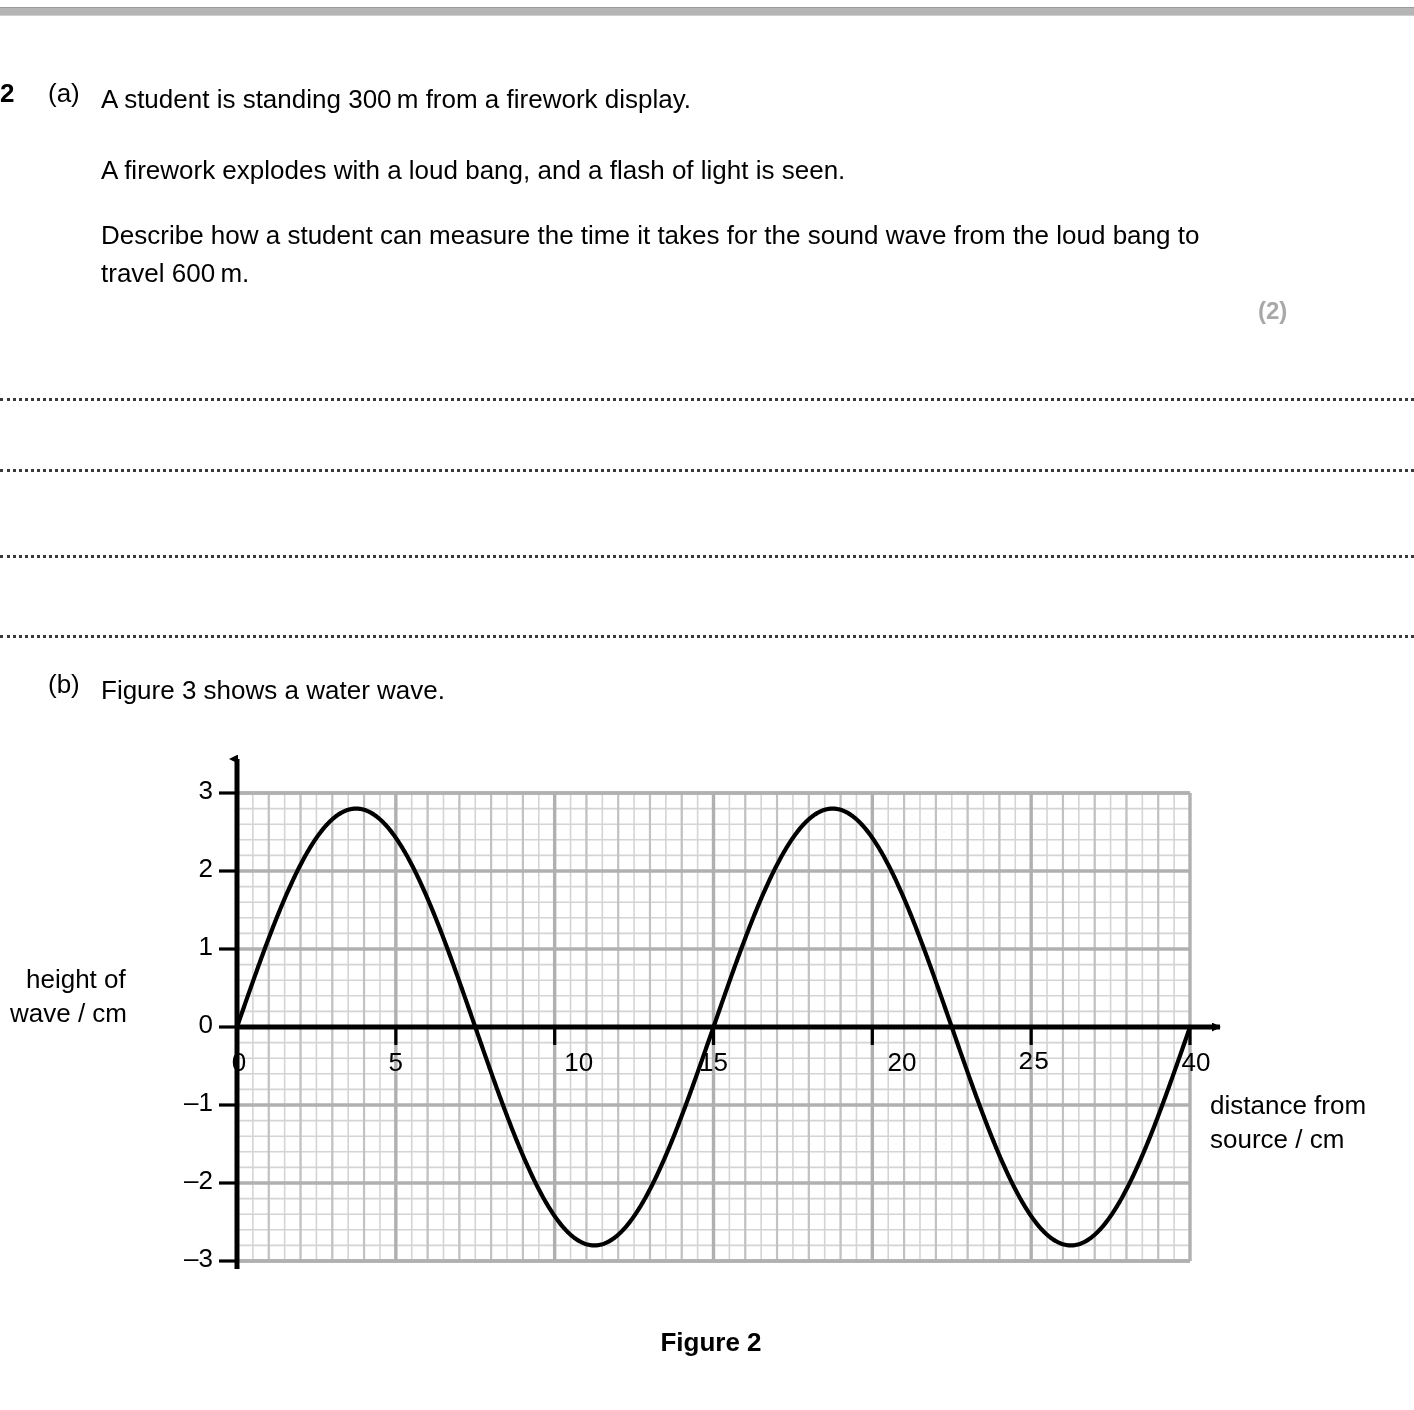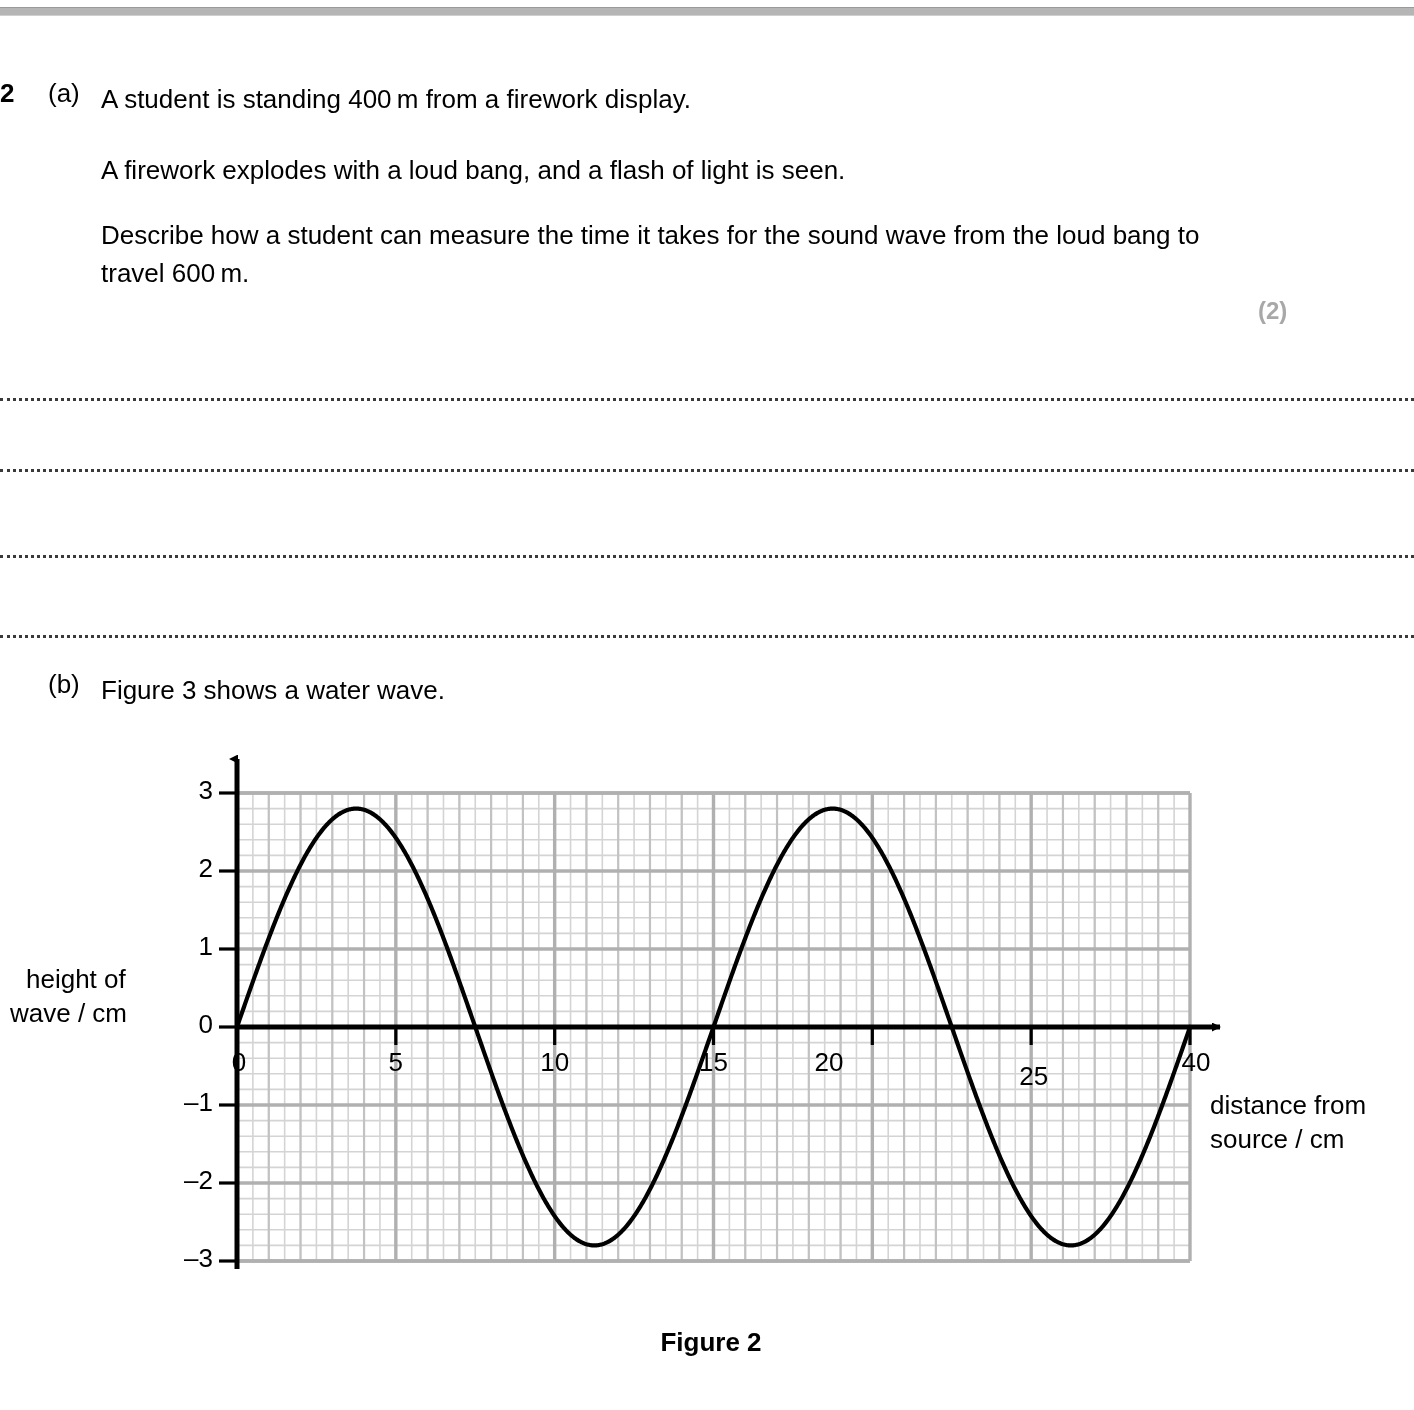--- a/index.html
+++ b/index.html
@@ -109,21 +109,21 @@
 </style>
 </head>
 <body>
 
 <div class="top-rule"></div>
 
 <div class="q-number">2</div>
 
 <div class="part-label" style="left:48px; top:78px;">(a)</div>
 
-<div class="q-line" style="left:101px; top:78px;">A student is standing 400 m from a firework display.</div>
+<div class="q-line" style="left:101px; top:78px;">A student is standing 300 m from a firework display.</div>
 
 <div class="q-line" style="left:101px; top:149px;">A firework explodes with a loud bang, and a flash of light is seen.</div>
 
 <div class="q-para" style="left:101px; top:216px;">Describe how a student can measure the time it takes for the sound wave from the loud bang to travel 600 m.</div>
 
 <div class="marks" style="left:1258px; top:297px;">(2)</div>
 
 <div class="answer-line" style="top:395px;"></div>
 <div class="answer-line" style="top:466px;"></div>
 <div class="answer-line" style="top:552px;"></div>
@@ -296,24 +296,24 @@
   <div id="tick-label-layer" style="position:absolute; left:0; top:0; width:1414px; height:620px;">
       <div class="tick-label" style="width: 60px; left: 153px; top: 45px; text-align: right;">3</div>
       <div class="tick-label" style="width: 60px; left: 153px; top: 123px; text-align: right;">2</div>
       <div class="tick-label" style="width: 60px; left: 153px; top: 201px; text-align: right;">1</div>
       <div class="tick-label" style="width: 60px; left: 153px; top: 279px; text-align: right;">0</div>
       <div class="tick-label" style="width: 60px; left: 153px; top: 357px; text-align: right;">–1</div>
       <div class="tick-label" style="width: 60px; left: 153px; top: 435px; text-align: right;">–2</div>
       <div class="tick-label" style="width: 60px; left: 153px; top: 513px; text-align: right;">–3</div>
       <div class="tick-label" style="width: 60px; left: 209px; top: 317px;">0</div>
       <div class="tick-label" style="width: 60px; left: 365.833px; top: 317px;">5</div>
-      <div class="tick-label" style="width: 60px; left: 524.667px; top: 317px;">10</div>
+      <div class="tick-label" style="width: 60px; left: 524.667px; top: 317px; padding-left: 24px;">10</div>
       <div class="tick-label" style="width: 60px; left: 683.5px; top: 317px; text-align: center;">15</div>
-      <div class="tick-label" style="width: 44px; left: 807px; top: 317px;">20</div>
-      <div class="tick-label" style="width: 65px; left: 1001.17px; top: 331px;">25</div>
+      <div class="tick-label" style="width: 44px; left: 880px; top: 317px;">20</div>
+      <div class="tick-label" style="width: 65px; left: 1001.17px; top: 317px; font-family: Liberation Mono, monospace;">25</div>
       <div class="tick-label" style="width: 60px; left: 1166px; top: 317px;">40</div>
     </div>
 </div>
 
 <div class="fig-caption">Figure 2</div>
 
 <div class="cut-line">
   
   
 </div>

